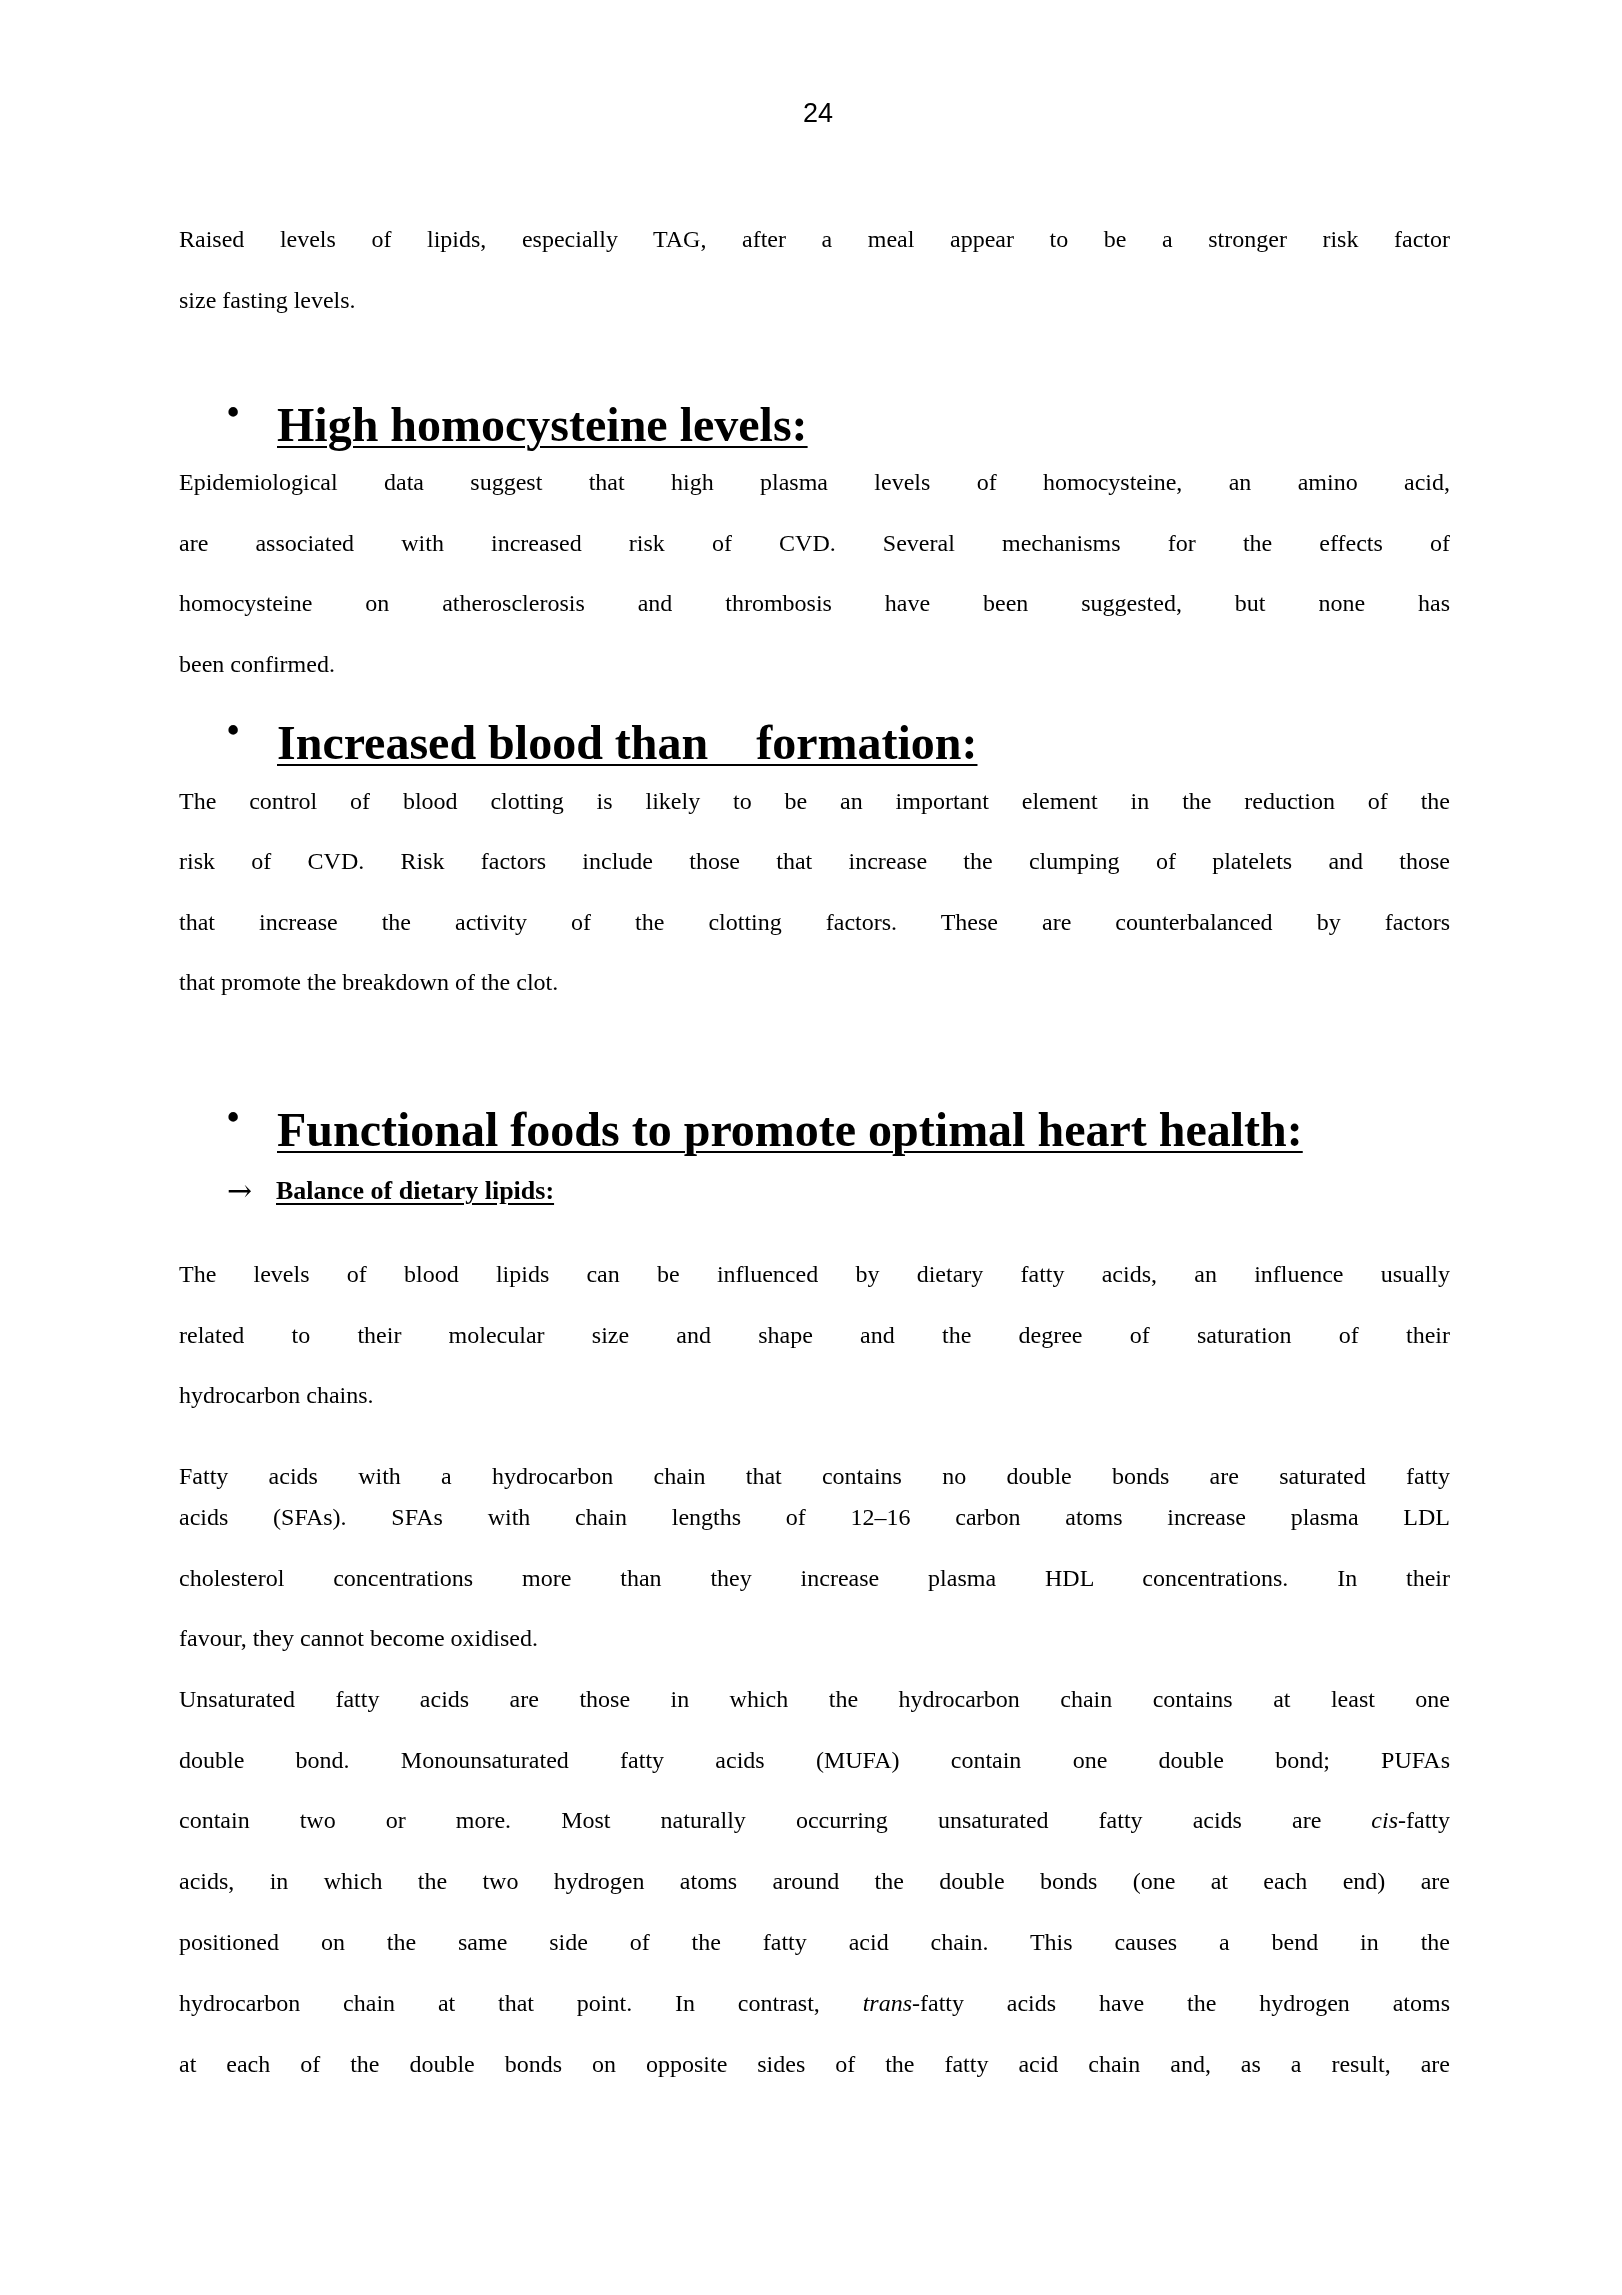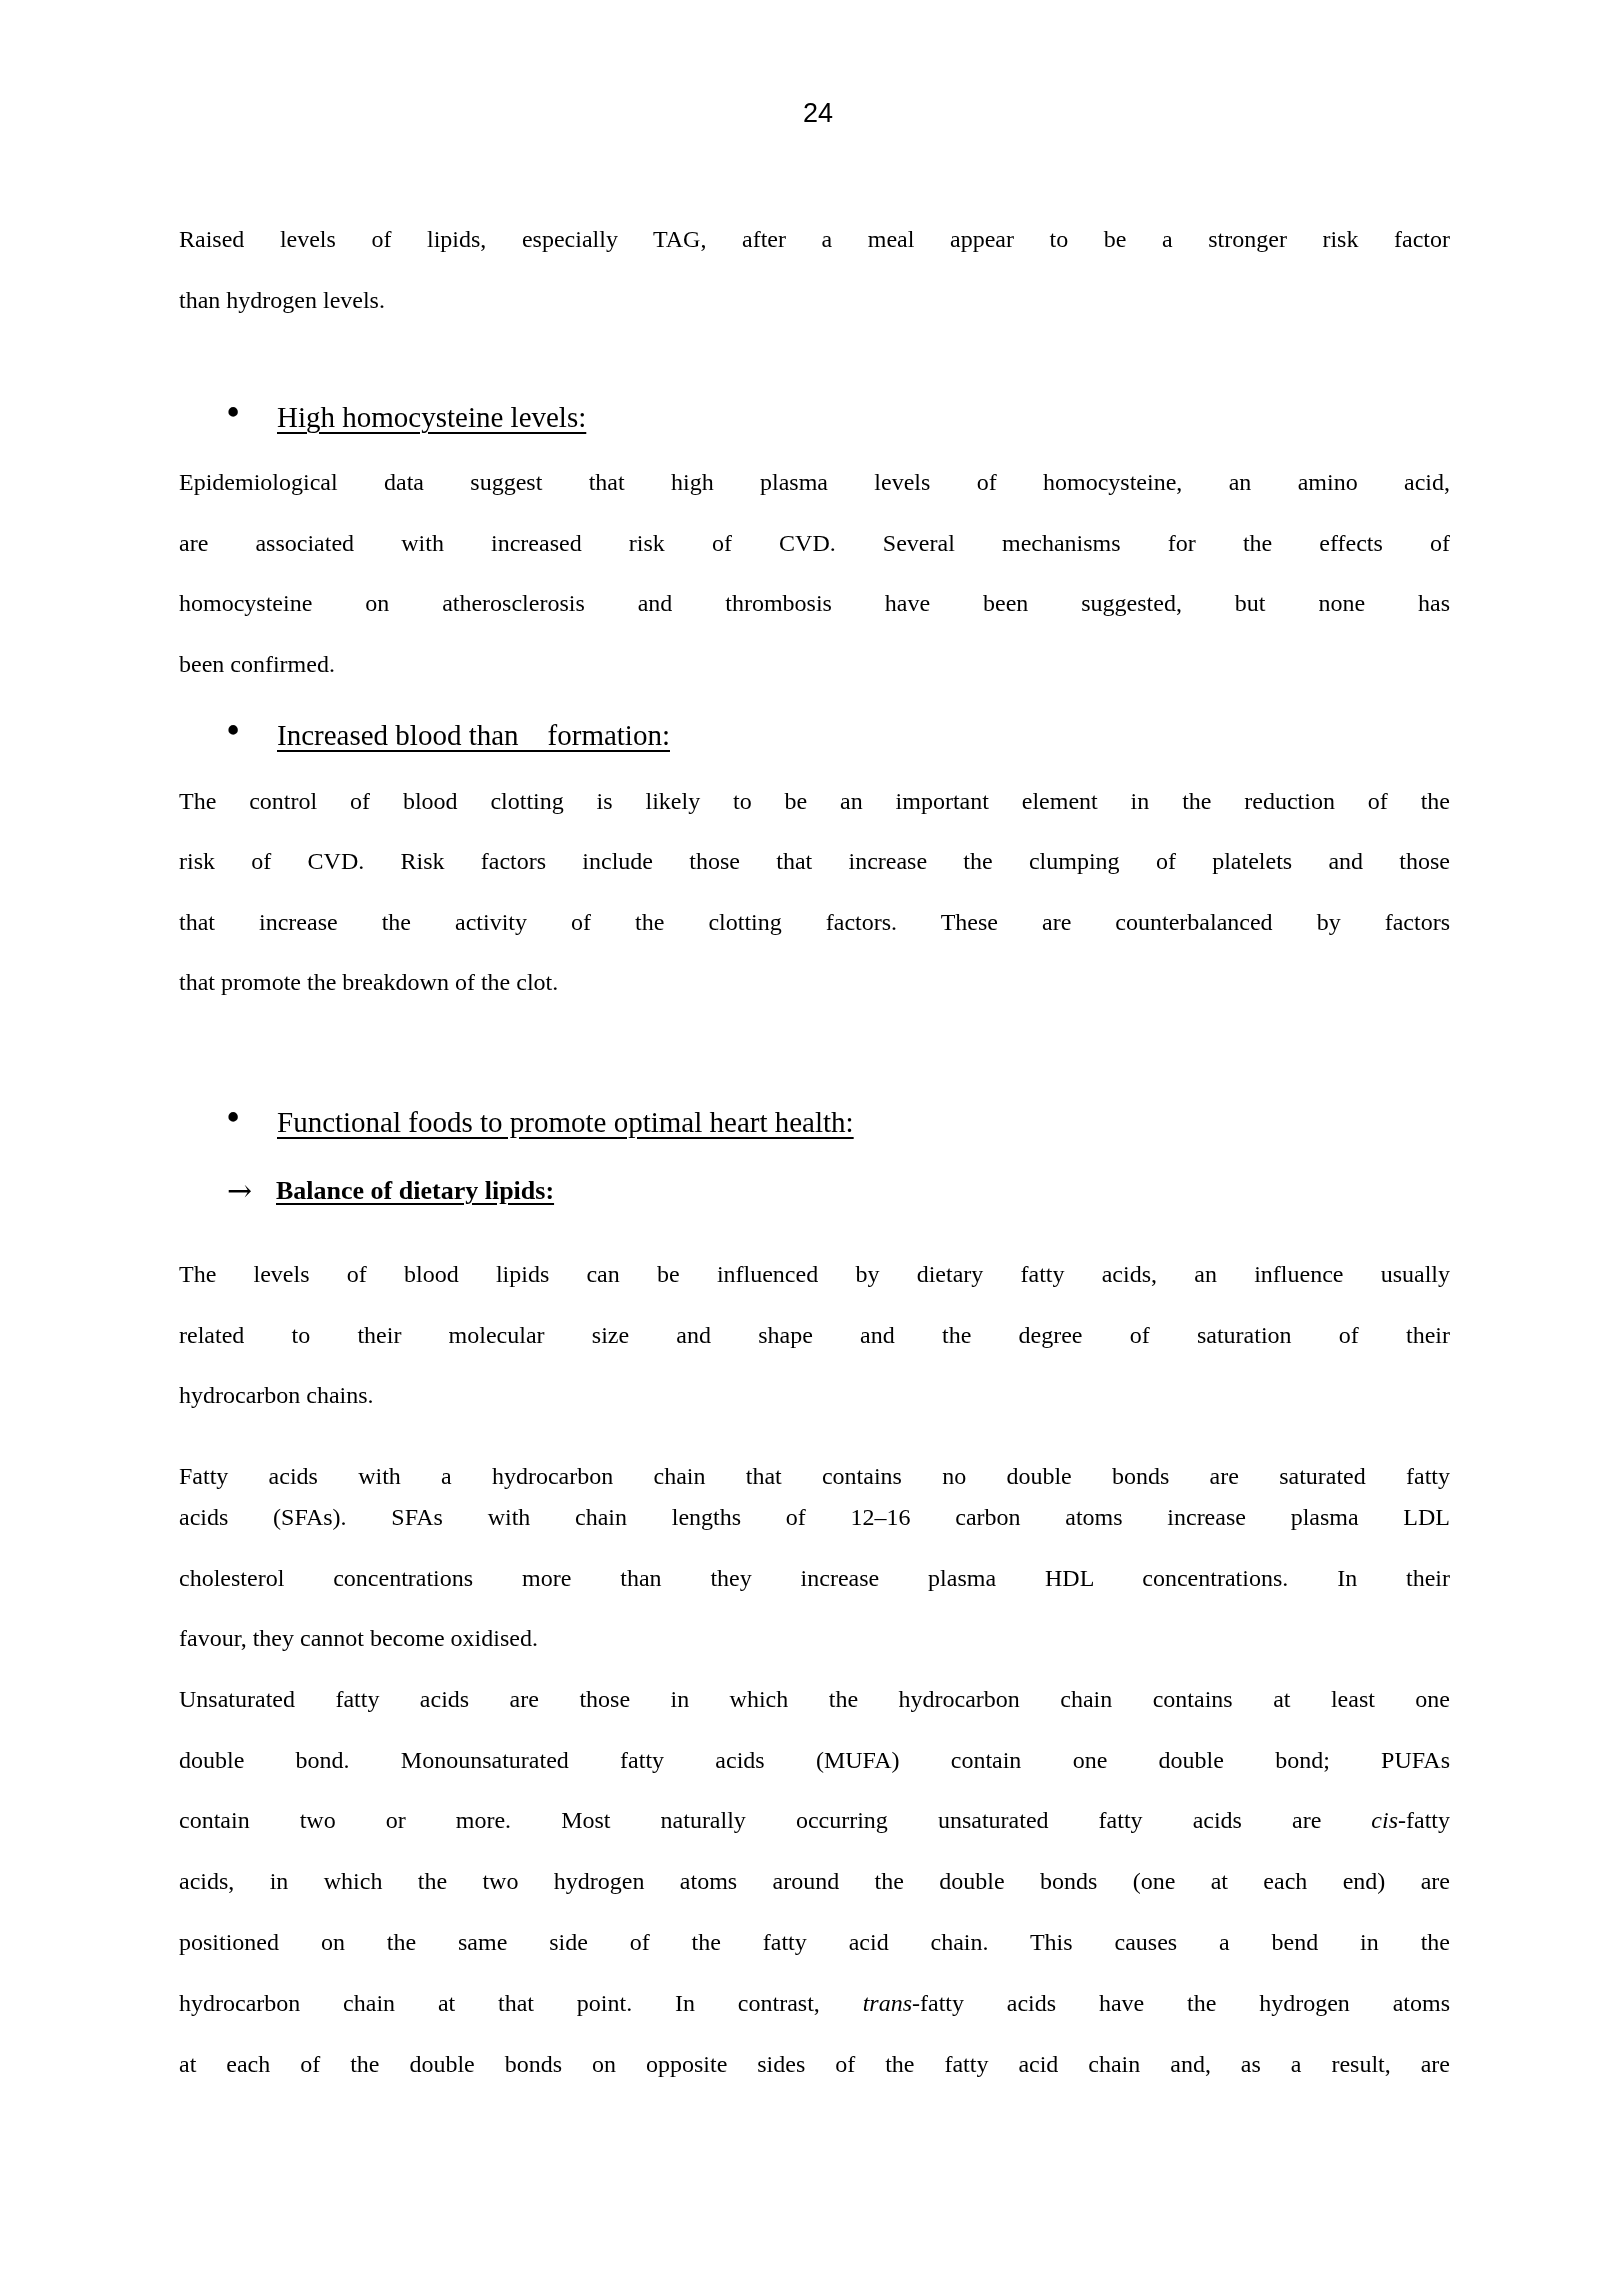--- a/index.html
+++ b/index.html
@@ -54,24 +54,24 @@
     position: absolute;
     left: 48px;
     top: 0;
     font-size: 35px;
     line-height: 48px;
     font-weight: bold;
   }
   .heading .htext {
     position: absolute;
     left: 98px;
-    top: 4px;
-    font-size: 29px;
+    top: 12px;
+    font-size: 48px;
     line-height: 48px;
-    font-weight: normal;
+    font-weight: bold;
     text-decoration: underline;
     text-decoration-thickness: 2.4px;
     text-underline-offset: 4.8px;
     white-space: pre;
   }
   .subheading {
     position: absolute;
     left: 179px;
     height: 40px;
     white-space: nowrap;
@@ -96,21 +96,21 @@
     text-underline-offset: 4px;
     font-family: Liberation Serif, serif;
   }
 </style>
 </head>
 <body>
 
 <div class="page-number">24</div>
 
 <div class="line j" style="top:219px">Raised levels of lipids, especially TAG, after a meal appear to be a stronger risk factor</div>
-<div class="line l" style="top:280px">than hydrogen levels.</div>
+<div class="line l" style="top:280px">size fasting levels.</div>
 
 <div class="heading" style="top:389px">
   <span class="bullet">•</span>
   <span class="htext">High homocysteine levels:</span>
 </div>
 <div class="line j" style="top:462px">Epidemiological data suggest that high plasma levels of homocysteine, an amino acid,</div>
 <div class="line j" style="top:523px">are associated with increased risk of CVD. Several mechanisms for the effects of</div>
 <div class="line j" style="top:583px">homocysteine on atherosclerosis and thrombosis have been suggested, but none has</div>
 <div class="line l" style="top:644px">been confirmed.</div>
 

